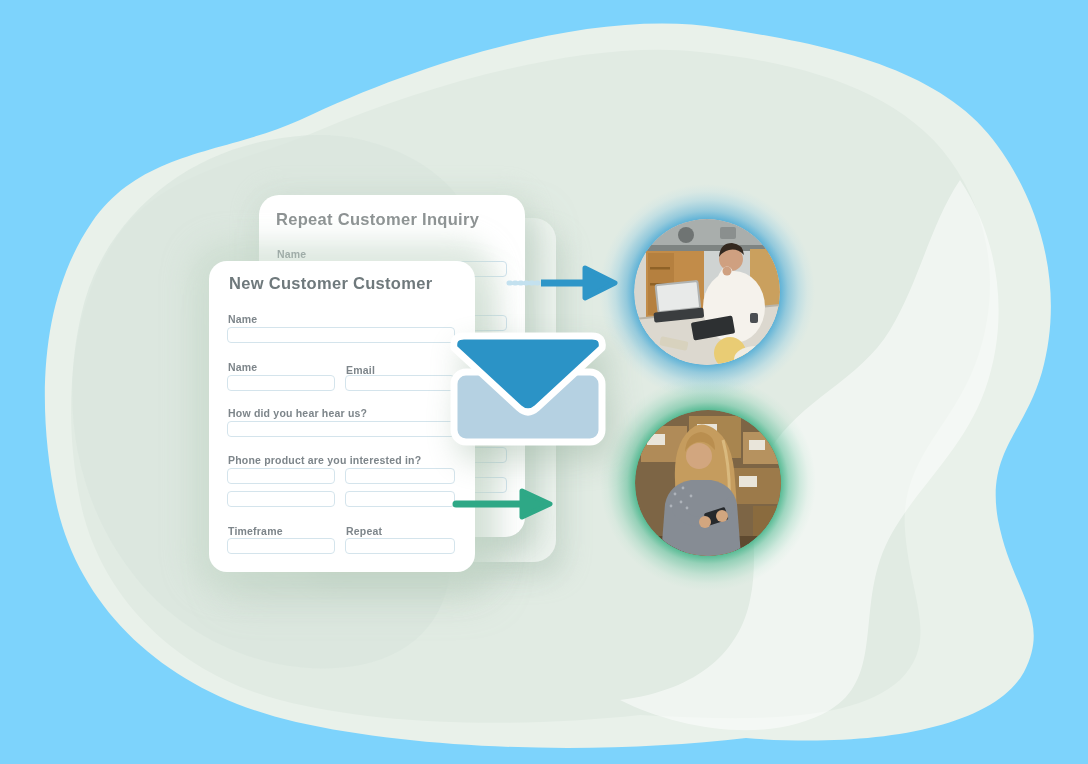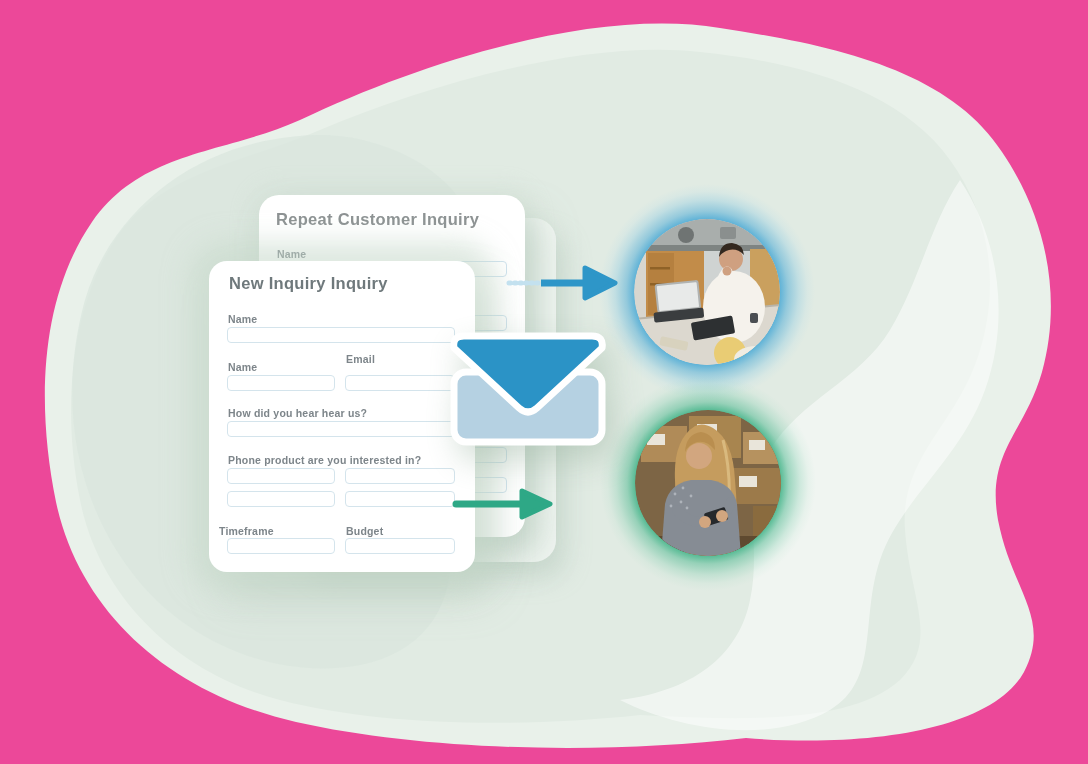--- a/index.html
+++ b/index.html
@@ -1,18 +1,18 @@
 <!DOCTYPE html>
 <html><head>
 <meta charset="utf-8">
 <style>
   html,body{margin:0;padding:0;background:#ffffff;}
   #stage{
     position:relative;width:1088px;height:764px;overflow:hidden;
-    background:#ec4899;
+    background:#7dd3fc;
     font-family:"Liberation Sans", sans-serif;
   }
   #stage svg{display:block;}
   .abs{position:absolute;}
 
   
   #blobs{position:absolute;left:0;top:0;width:1088px;height:764px;}
 
   
   .card{
@@ -176,41 +176,41 @@
         <path d="M96 92 Q92 104 84 108" stroke="#868c94" stroke-width="10" stroke-linecap="round" fill="none"></path>
         <path d="M42 100 Q52 112 66 112" stroke="#868c94" stroke-width="10" stroke-linecap="round" fill="none"></path>
         <rect x="70" y="100" width="22" height="13" rx="2" transform="rotate(-18 81 106)" fill="#26292c"></rect>
         <circle cx="70" cy="112" r="6" fill="#d2a67f"></circle>
         <circle cx="87" cy="106" r="6" fill="#d2a67f"></circle>
       </g>
     </svg>
   </div>
 
   <div id="card-front" class="card z4">
-    <div class="card-title">New Inquiry Inquiry</div>
+    <div class="card-title">New Customer Customer</div>
 
     <div class="flabel" style="left:19px;top:52px">Name</div>
     <input class="field" style="left: 18px; top: 66px; width: 228px;" readonly="">
 
     <div class="flabel" style="left:19px;top:100px">Name</div>
-    <div class="flabel" style="left:137px;top:92px">Email</div>
+    <div class="flabel" style="left:137px;top:103px">Email</div>
     <input class="field" style="left: 18px; top: 114px; width: 108px;" readonly="">
     <input class="field" style="left: 136px; top: 114px; width: 110px;" readonly="">
 
     <div class="flabel" style="left:19px;top:146px">How did you hear hear us?</div>
     <input class="field" style="left: 18px; top: 160px; width: 228px;" readonly="">
 
     <div class="flabel" style="left:19px;top:193px">Phone product are you interested in?</div>
     <input class="field" style="left: 18px; top: 207px; width: 108px;" readonly="">
     <input class="field" style="left: 136px; top: 207px; width: 110px;" readonly="">
     <input class="field" style="left: 18px; top: 230px; width: 108px;" readonly="">
     <input class="field" style="left: 136px; top: 230px; width: 110px;" readonly="">
 
-    <div class="flabel" style="left:10px;top:264px">Timeframe</div>
-    <div class="flabel" style="left:137px;top:264px">Budget</div>
+    <div class="flabel" style="left:19px;top:264px">Timeframe</div>
+    <div class="flabel" style="left:137px;top:264px">Repeat</div>
     <input class="field" style="left: 18px; top: 277px; width: 108px;" readonly="">
     <input class="field" style="left: 136px; top: 277px; width: 110px;" readonly="">
   </div>
 
   <svg id="envelope" class="abs z5" viewBox="0 0 176 126">
     <rect x="14" y="46" width="148" height="70" rx="12" fill="#b5d1e2" stroke="#ffffff" stroke-width="7"></rect>
     <path d="M24 10 L152 10 Q164 10 162 22 L97 82 Q88 90 79 82 L14 22 Q12 10 24 10 Z" fill="#2b93c6" stroke="#ffffff" stroke-width="7" stroke-linejoin="round"></path>
   </svg>
 
   <svg id="arrow-blue" class="abs z6" viewBox="0 0 115 36">

